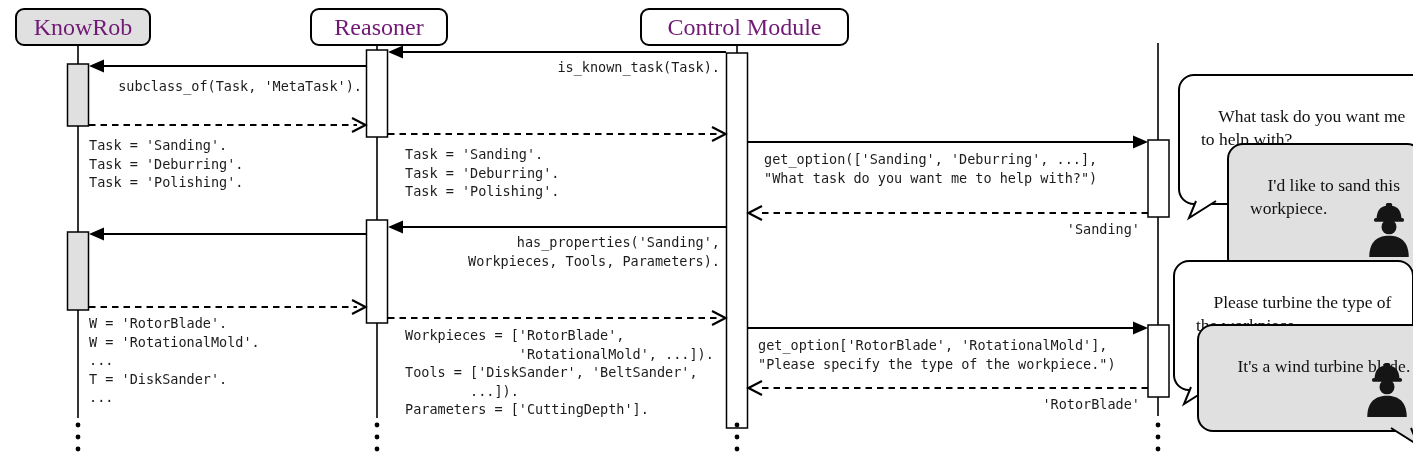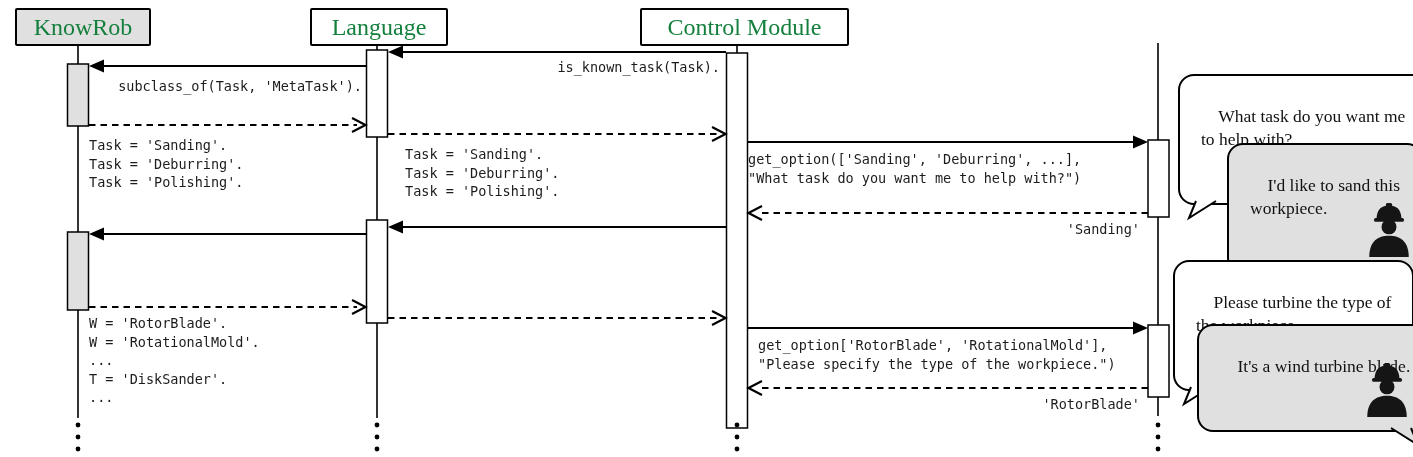--- a/index.html
+++ b/index.html
@@ -12,22 +12,22 @@
   .bar{stroke:#000;stroke-width:1.5;}
   .bar-white{fill:#fff;}
   .bar-grey{fill:var(--grey,#e0e0e0);}
   .solid-line{stroke:#000;stroke-width:1.8;}
   .dashed-line{stroke:#000;stroke-width:1.8;stroke-dasharray:6.5 5;fill:none;}
   .arrowhead{fill:#000;}
   .chevron{stroke:#000;stroke-width:2.2;fill:none;stroke-linecap:square;}
   .dot{fill:#000;}
   .actor-box{
     position:absolute;height:34px;display:flex;align-items:center;justify-content:center;
-    border:2px solid #000;border-radius:2px;background:#fff;
-    font-family:"Liberation Serif",serif;font-size:24px;color:#15803d;white-space:nowrap;
+    border:2px solid #000;border-radius:9px;background:#fff;
+    font-family:"Liberation Serif",serif;font-size:24px;color:#701a75;white-space:nowrap;
   }
   .actor-box.grey{background:var(--grey,#e0e0e0);}
   .mono-label{
     position:absolute;font-family:"DejaVu Sans Mono","Liberation Mono",monospace;
     font-size:13.5px;line-height:18.5px;color:#1c1c1c;white-space:pre;
   }
   .mono-label.right{text-align:right;}
   .bubble{
     position:absolute;border:2px solid #000;border-radius:16px;background:#fff;
     font-family:"Liberation Serif",serif;font-size:17.5px;line-height:23px;color:#111;
@@ -105,39 +105,46 @@
       <circle class="dot" cx="737" cy="425" r="2.4"></circle>
         <circle class="dot" cx="737" cy="437" r="2.4"></circle>
         <circle class="dot" cx="737" cy="449" r="2.4"></circle>
       <circle class="dot" cx="1158" cy="425" r="2.4"></circle>
         <circle class="dot" cx="1158" cy="437" r="2.4"></circle>
         <circle class="dot" cx="1158" cy="449" r="2.4"></circle>
     </g>
   </svg>
 
   <div class="actor-box grey" style="left:15px;top:8px;width:132px">KnowRob</div>
-  <div class="actor-box" style="left:310px;top:8px;width:134px">Language</div>
+  <div class="actor-box" style="left:310px;top:8px;width:134px">Reasoner</div>
   <div class="actor-box" style="left:640px;top:8px;width:205px">Control Module</div>
 
   <div class="mono-label right" style="right:1051px;top:77px">subclass_of(Task, 'MetaTask').</div>
   <div class="mono-label right" style="right:693px;top:58px">is_known_task(Task).</div>
   <div class="mono-label" style="left:89px;top:136px">Task = 'Sanding'.
 Task = 'Deburring'.
 Task = 'Polishing'.</div>
   <div class="mono-label" style="left:405px;top:145px">Task = 'Sanding'.
 Task = 'Deburring'.
 Task = 'Polishing'.</div>
-  <div class="mono-label" style="left:748px;top:150px">get_option(['Sanding', 'Deburring', ...],
+  <div class="mono-label" style="left:764px;top:150px">get_option(['Sanding', 'Deburring', ...],
 "What task do you want me to help with?")</div>
   <div class="mono-label right" style="right:273px;top:220px">'Sanding'</div>
+  <div class="mono-label right" style="right:693px;top:233px">has_properties('Sanding',
+Workpieces, Tools, Parameters).</div>
   <div class="mono-label" style="left:89px;top:314px">W = 'RotorBlade'.
 W = 'RotationalMold'.
 ...
 T = 'DiskSander'.
 ...</div>
+  <div class="mono-label" style="left:405px;top:326px">Workpieces = ['RotorBlade',
+              'RotationalMold', ...]).
+Tools = ['DiskSander', 'BeltSander',
+        ...]).
+Parameters = ['CuttingDepth'].</div>
   <div class="mono-label" style="left:758px;top:336px">get_option['RotorBlade', 'RotationalMold'],
 "Please specify the type of the workpiece.")</div>
   <div class="mono-label right" style="right:273px;top:395px">'RotorBlade'</div>
 
   <div class="bubble" style="left:1178px;top:74px">
     <span>What task do you want me
 to help with?</span>
     <svg class="tail tail-left" viewBox="0 0 34 20">
       <path d="M31,0 L4,17 L11,0"></path>
     </svg>

